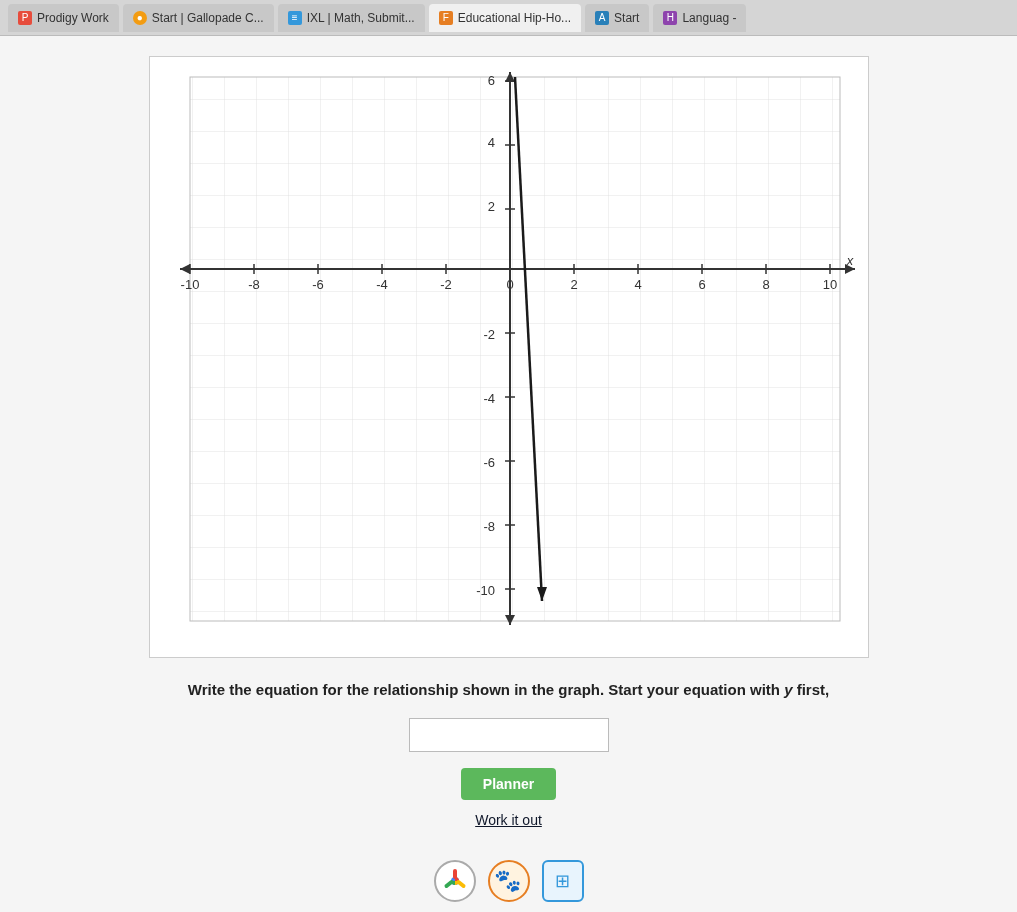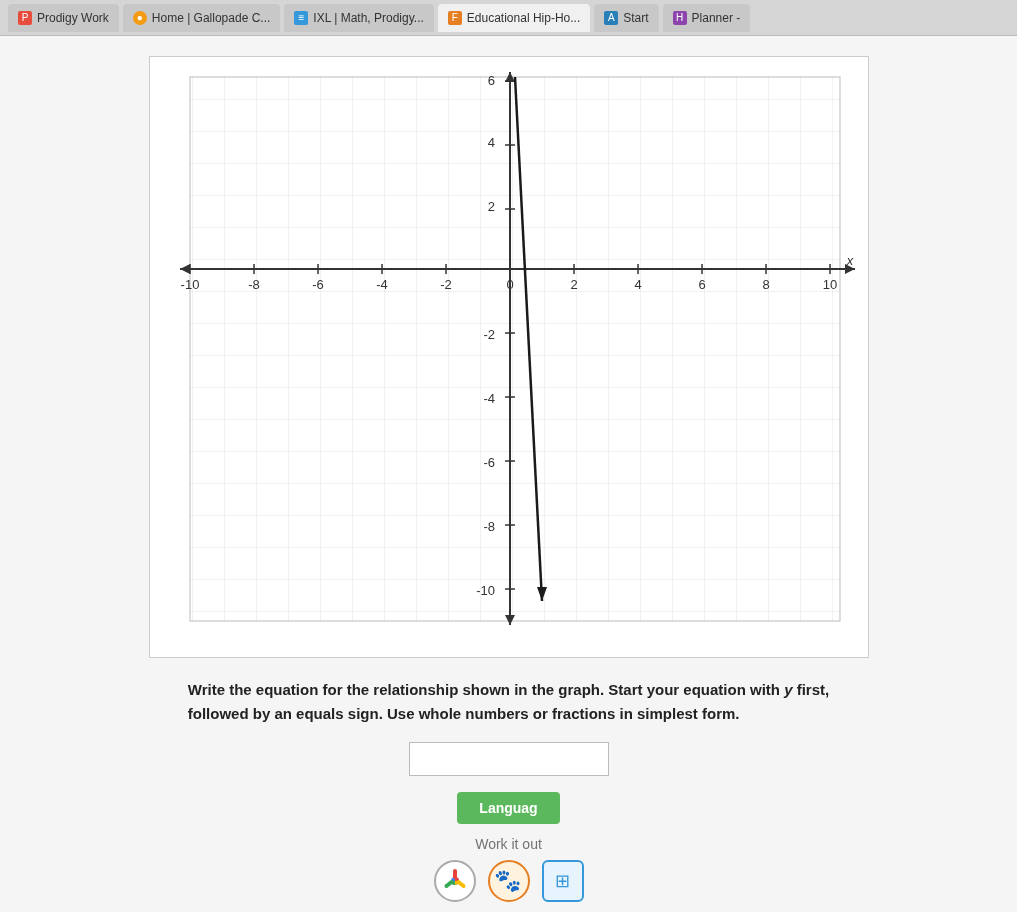--- a/index.html
+++ b/index.html
@@ -111,22 +111,23 @@
       padding: 8px 22px;
       font-size: 14px;
       border-radius: 4px;
       cursor: pointer;
       font-weight: bold;
       margin-bottom: 12px;
     }
 
     
     .work-it-out {
-      color: #737373;
+      color: #0f172a;
       font-size: 14px;
+      text-decoration: underline;
       cursor: pointer;
       margin-bottom: 10px;
     }
 
     
     .taskbar {
       position: absolute;
       bottom: 10px;
       left: 50%;
       transform: translateX(-50%);
@@ -153,37 +154,37 @@
 </head>
 <body>
 
 <div class="tab-bar">
   <div class="tab-item">
     <span class="tab-icon prodigy">P</span>
     <span>Prodigy Work</span>
   </div>
   <div class="tab-item">
     <span class="tab-icon home-g">●</span>
-    <span>Home | Gallopade C...</span>
+    <span>Start | Gallopade C...</span>
   </div>
   <div class="tab-item">
     <span class="tab-icon ixl">≡</span>
-    <span>IXL | Math, Prodigy...</span>
+    <span>IXL | Math, Submit...</span>
   </div>
   <div class="tab-item active">
     <span class="tab-icon edu">F</span>
     <span>Educational Hip-Ho...</span>
   </div>
   <div class="tab-item">
     <span class="tab-icon home-b">A</span>
     <span>Start</span>
   </div>
   <div class="tab-item">
     <span class="tab-icon planner">H</span>
-    <span>Planner -</span>
+    <span>Languag -</span>
   </div>
 </div>
 
 <div class="main-content">
 
   <div class="graph-container">
     <svg class="graph" width="700" height="580">
 
       <defs>
         <pattern id="grid" width="32" height="32" patternUnits="userSpaceOnUse">
@@ -250,26 +251,25 @@
       <line x1="345" y1="522" x2="355" y2="522" stroke="#333" stroke-width="1.5"></line>
 
       <line x1="355" y1="10" x2="382" y2="534" stroke="#1a1a1a" stroke-width="2.5"></line>
 
       <polygon points="382,534 377,520 387,520" fill="#1a1a1a"></polygon>
     </svg>
   </div>
 
   <div class="instructions">
     <span>Write the equation for the relationship shown in the graph. Start your equation with </span><em>y</em><span> first,</span><br>
-    <span>followed by an equals sign. Use whole numbers or fractions in simplest form.</span>
   </div>
 
   <input class="answer-input" type="text" placeholder="" style="">
 
-  <button class="submit-btn">Languag</button>
+  <button class="submit-btn">Planner</button>
 
   <div class="work-it-out">Work it out</div>
 
 </div>
 
 <div class="taskbar">
   <div class="taskbar-icon chrome">
     <svg width="24" height="24" viewBox="0 0 24 24">
       <circle cx="12" cy="12" r="4" fill="#4285F4"></circle>
       <path d="M12 8 A4 4 0 0 1 16 12 L12 12 Z" fill="#EA4335"></path>

